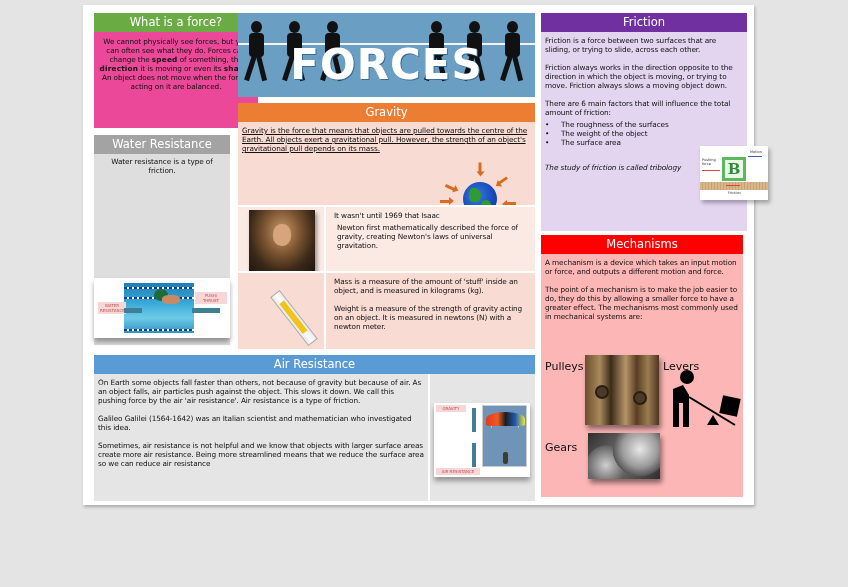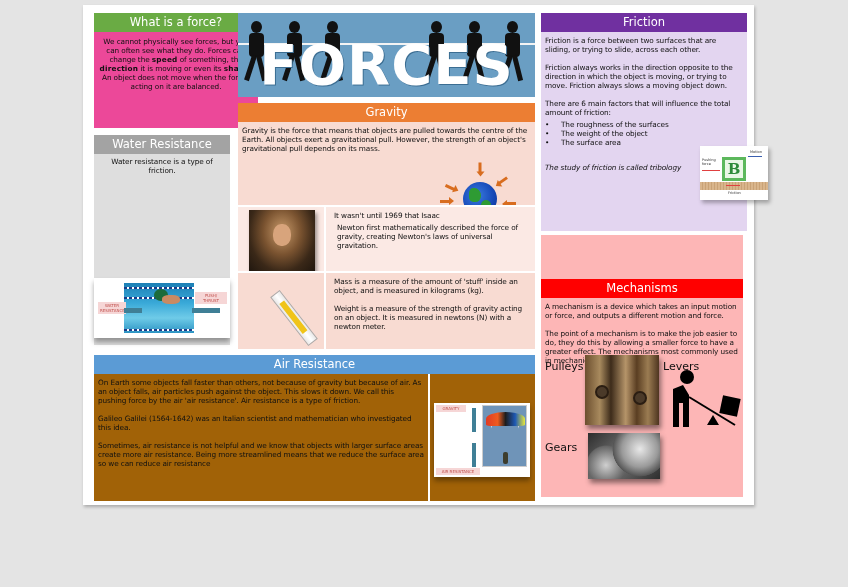--- a/index.html
+++ b/index.html
@@ -45,28 +45,28 @@
   
   #p-banner { left: 155px; top: 8px; width: 297px; height: 84px; background: #6a9ec3; overflow: hidden; }
   .figure { position: absolute; top: 8px; width: 22px; height: 62px; }
   .figure .head { position: absolute; left: 5px; top: 0; width: 11px; height: 12px; border-radius: 50%; background: #111; }
   .figure .body { position: absolute; left: 3px; top: 12px; width: 15px; height: 24px; background: #111; border-radius: 4px; }
   .figure .leg1 { position: absolute; left: 2px; top: 34px; width: 5px; height: 26px; background: #111; transform: rotate(18deg); }
   .figure .leg2 { position: absolute; left: 13px; top: 34px; width: 5px; height: 26px; background: #111; transform: rotate(-14deg); }
   .rope { position: absolute; left: 0; top: 30px; width: 297px; height: 2px; background: #f4f4f4; }
   .banner-title {
     position: absolute; left: 0; top: 26px; width: 297px; text-align: center;
-    font-family: "DejaVu Sans", sans-serif; font-weight: 900; font-size: 56px; line-height: 52px;
+    font-family: "DejaVu Sans", sans-serif; font-weight: 900; font-size: 42px; line-height: 52px;
     color: #ffffff; letter-spacing: 1px; text-shadow: 1px 1px 0 #3b6d92;
   }
 
   
   #p-gravity { left: 155px; top: 98px; width: 297px; height: 246px; background: #f8dbd2; }
   #p-gravity .hdr { background: #ec7e33; }
-  .grav-top { position: absolute; left: 0; top: 19px; width: 297px; height: 69px; }
+  .grav-top { position: absolute; left: 0; top: 19px; width: 297px; height: 69px; text-decoration: underline; }
   .grav-top .txt { width: 297px; padding: 4px 4px; }
   .globe { position: absolute; left: 225px; top: 60px; width: 34px; height: 34px; border-radius: 50%;
     background: radial-gradient(circle at 40% 40%, #3a7be0 0%, #1547b6 60%, #0d2f85 100%); overflow: hidden; }
   .land1 { position: absolute; left: 6px; top: 6px; width: 12px; height: 14px; background: #2e9b33; border-radius: 40% 60% 50% 40%; }
   .land2 { position: absolute; left: 18px; top: 18px; width: 10px; height: 10px; background: #2e9b33; border-radius: 50%; }
   .garrow { position: absolute; width: 10px; height: 3px; background: #d86d1f; }
   .garrow::after { content: ""; position: absolute; right: -4px; top: -3px; border-left: 5px solid #d86d1f; border-top: 4.5px solid transparent; border-bottom: 4.5px solid transparent; }
   .grav-row { position: absolute; left: 0; width: 297px; border-top: 2px solid #fff; }
   .grav-row .pic { position: absolute; left: 0; top: 0; width: 88px; height: 100%; border-right: 2px solid #fff; }
   .grav-row .txt { position: absolute; left: 92px; top: 0; width: 205px; padding-top: 4px; }
@@ -74,21 +74,21 @@
   #row-mass { top: 168px; height: 78px; background: #f8dbd2; }
   .newton { position: absolute; left: 11px; top: 3px; width: 66px; height: 62px;
     background: radial-gradient(ellipse at 50% 35%, #c89a6a 0%, #7a5330 40%, #3a2818 70%, #1f160e 100%);
     box-shadow: 2px 3px 4px rgba(0,0,0,0.4); }
   .newton .face { position: absolute; left: 24px; top: 14px; width: 18px; height: 22px; border-radius: 45%; background: #d8a47c; }
   .meter { position: absolute; left: 18px; top: 10px; width: 12px; height: 62px; background: linear-gradient(90deg,#e8e8e8,#fff 50%,#e8e8e8); border: 1px solid #aaa; transform: rotate(-38deg); transform-origin: center; }
   .meter::before { content: ""; position: absolute; left: 2px; top: 10px; width: 6px; height: 38px; background: #f0c419; }
   .meter-pos { position: absolute; left: 32px; top: 4px; width: 40px; height: 70px; }
 
   
-  #p-air { left: 11px; top: 350px; width: 441px; height: 146px; background: #a16207; }
+  #p-air { left: 11px; top: 350px; width: 441px; height: 146px; background: #e5e5e5; }
   #p-air .hdr { background: #5b9bd5; }
   #p-air .txt { position: absolute; left: 0; top: 19px; width: 334px; padding-top: 4px; }
   .air-divider { position: absolute; left: 334px; top: 19px; width: 2px; height: 127px; background: #fff; }
   .para-box { position: absolute; left: 340px; top: 48px; width: 96px; height: 74px; background: #fff; box-shadow: 0 4px 5px rgba(0,0,0,0.35); }
   .para-img { position: absolute; left: 48px; top: 2px; width: 45px; height: 62px; background: #6f94b8; border: 1px solid #ccc; }
   .canopy { position: absolute; left: 3px; top: 6px; width: 39px; height: 14px; border-radius: 50% 50% 10% 10%; background: linear-gradient(90deg,#e13b24 0%,#ef5c1f 30%,#1d1d1d 50%,#1e59b5 75%,#e8e83a 100%); }
   .lines { position: absolute; left: 8px; top: 20px; width: 28px; height: 28px; border-left: 1px solid #ddd; border-right: 1px solid #ddd; clip-path: polygon(0 0,100% 0,60% 100%,40% 100%); background: transparent; }
   .jumper { position: absolute; left: 20px; top: 46px; width: 5px; height: 12px; background: #3d3d2d; border-radius: 2px; }
   .varrow { position: absolute; width: 4px; background: #3f7f96; }
 
@@ -100,21 +100,21 @@
   .bullets li { position: relative; padding-left: 16px; }
   .bullets li::before { content: "•"; position: absolute; left: 0; }
   .italic { font-style: italic; }
   .fric-box { position: absolute; left: 159px; top: 133px; width: 68px; height: 54px; background: #fff; box-shadow: 2px 3px 4px rgba(0,0,0,0.3); overflow: hidden; }
   .ground { position: absolute; left: 0; top: 36px; width: 68px; height: 8px; background: repeating-linear-gradient(90deg,#d9b58c 0 2px,#c9a276 2px 3px); }
   .blockB { position: absolute; left: 22px; top: 11px; width: 24px; height: 24px; border: 3px solid #5cb85c; background: #eaf7e6; color: #2e8b3a; font-weight: 900; font-size: 15px; line-height: 18px; text-align: center; font-family: "DejaVu Serif", serif; }
   .tinylabel { position: absolute; font-size: 3.5px; color: #333; }
 
   
   #p-mech { left: 458px; top: 230px; width: 202px; height: 262px; background: #fdb6b6; }
-  #p-mech .hdr { background: #ff0000; margin-top: 44px; }
+  #p-mech .hdr { background: #ff0000; }
   #p-mech .txt { padding-top: 4px; }
   .mech-label { position: absolute; font-size: 11px; }
   .pulley-img { position: absolute; left: 44px; top: 120px; width: 74px; height: 70px;
     background: linear-gradient(90deg,#6b4e2e 0%,#a88a5e 20%,#3d2b1a 35%,#b59469 55%,#5a3e22 70%,#9b7c52 85%,#4e3520 100%);
     box-shadow: 2px 4px 5px rgba(0,0,0,0.45); }
   .pulley-img .wheel { position: absolute; width: 14px; height: 14px; border-radius: 50%; background: #4b3a29; border: 2px solid #2a1d12; }
   .gears-img { position: absolute; left: 47px; top: 198px; width: 72px; height: 46px;
     background: radial-gradient(circle at 72% 35%, #e8e8e8 0%, #9a9a9a 30%, #555 45%, transparent 46%),
                 radial-gradient(circle at 25% 70%, #cfcfcf 0%, #666 30%, transparent 32%),
                 linear-gradient(135deg,#2d2d2d,#777 50%,#2d2d2d);

